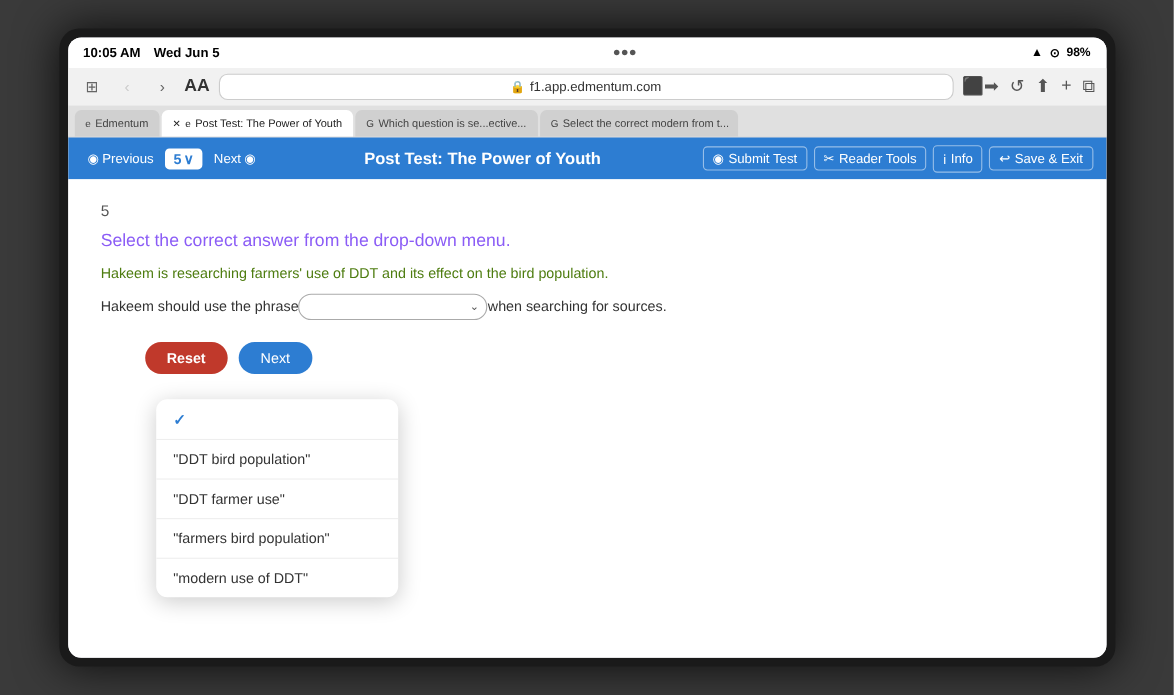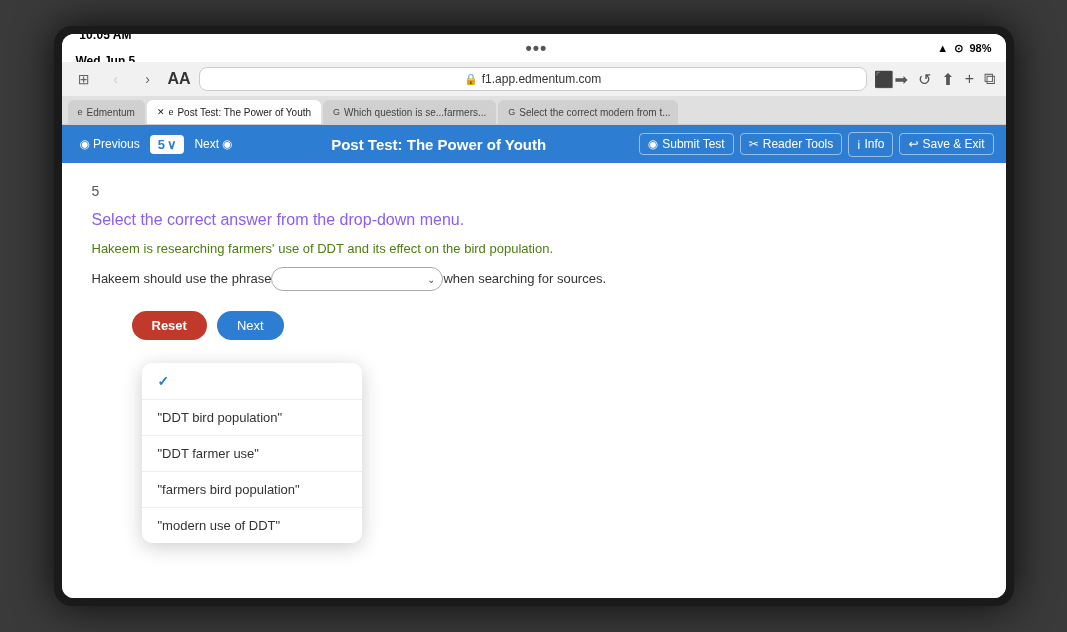--- a/index.html
+++ b/index.html
@@ -38,21 +38,21 @@
       background: #fff;
       display: flex;
       align-items: center;
       justify-content: space-between;
       padding: 4px 14px;
       font-size: 12px;
       font-weight: 600;
       color: #000;
       height: 28px;
     }
-    .status-left { display: flex; gap: 12px; align-items: center; flex-direction: column; }
+    .status-left { display: flex; gap: 12px; align-items: center; }
     .status-right { display: flex; gap: 6px; align-items: center; font-size: 11px; }
 
     
     .browser-chrome {
       background: #f1f1f1;
       border-bottom: 1px solid #ccc;
     }
     .browser-top {
       display: flex;
       align-items: center;
@@ -345,21 +345,21 @@
           <span class="tab-favicon">e</span>
           <span>Edmentum</span>
         </div>
         <div class="tab active">
           <span class="tab-favicon">✕</span>
           <span class="tab-favicon">e</span>
           <span>Post Test: The Power of Youth</span>
         </div>
         <div class="tab">
           <span class="tab-favicon">G</span>
-          <span>Which question is se...farmers...</span>
+          <span>Which question is se...ective...</span>
         </div>
         <div class="tab">
           <span class="tab-favicon">G</span>
           <span>Select the correct modern from t...</span>
         </div>
       </div>
     </div>
 
     <div class="app-toolbar">
       <div class="toolbar-nav">

